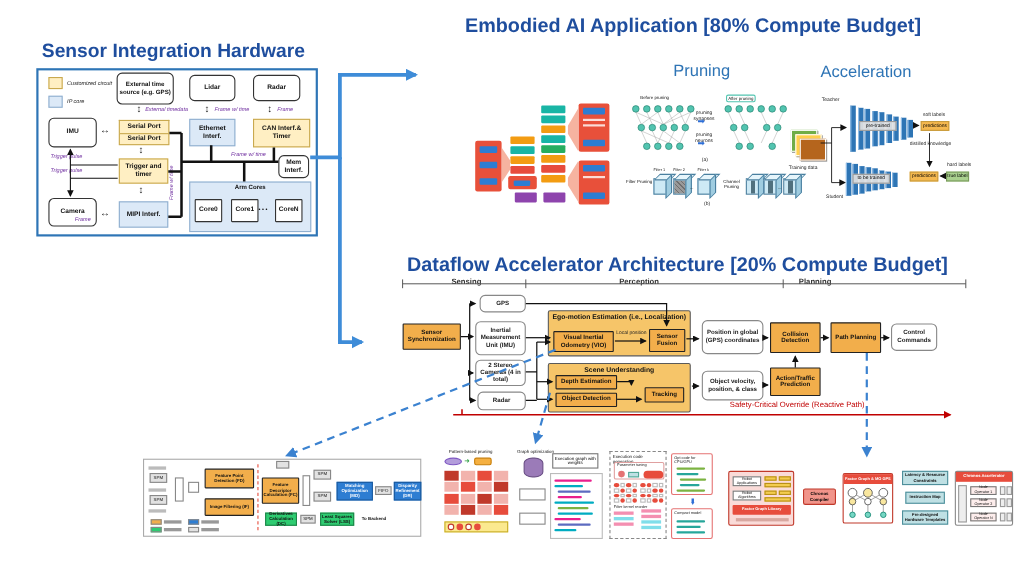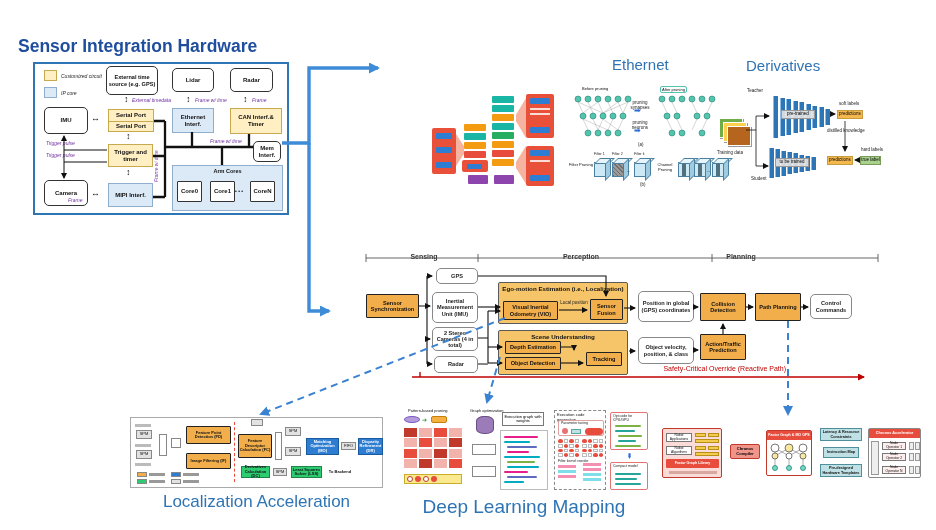--- a/index.html
+++ b/index.html
@@ -37,21 +37,21 @@
 .tealbx{background:#BFE0E4;border:1px solid #4E8F9B;font-size:3.8px;color:#111;font-weight:bold;}
 .fgw{background:#fff;border:1px solid #777;font-size:3.4px;color:#111;}
 .ychip{background:#F3CC4F;border:1px solid #b99016;}
 svg.layer{position:absolute;left:0;top:0;pointer-events:none;}
 </style>
 </head>
 <body>
 
 <div id="canvas">
 
-  <div class="abs h1" style="left:18px;top:36px;">Sensor Integration Hardware</div>
+  <div class="abs h1" style="left:38px;top:36px;">Sensor Integration Hardware</div>
   <div class="abs" style="left:33px;top:62px;width:256px;height:153px;border:2px solid #2E75B6;background:#fff;"></div>
 
   <div class="abs" style="left:44px;top:70px;width:13px;height:11px;background:#FFEFC3;border:1px solid #C9A94F;"></div>
   <div class="abs" style="left:61px;top:73px;font-size:5px;font-style:italic;color:#222;">Customized circuit</div>
   <div class="abs" style="left:44px;top:87px;width:13px;height:11px;background:#DCE9F7;border:1px solid #90AFCF;"></div>
   <div class="abs" style="left:61px;top:90px;font-size:5px;font-style:italic;color:#222;">IP core</div>
 
   <div class="abs ctr wbox" style="left:106px;top:66px;width:52px;height:29px;font-size:5.6px;">External time source (e.g. GPS)</div>
   <div class="abs ctr wbox" style="left:172px;top:68px;width:42px;height:24px;">Lidar</div>
   <div class="abs ctr wbox" style="left:230px;top:68px;width:43px;height:24px;">Radar</div>
@@ -84,22 +84,23 @@
 
   <div class="abs purp" style="left:132px;top:97px;">External timedata</div>
   <div class="abs purp" style="left:195px;top:97px;">Frame w/ time</div>
   <div class="abs purp" style="left:252px;top:97px;">Frame</div>
   <div class="abs purp" style="left:210px;top:138px;">Frame w/ time</div>
   <div class="abs purp" style="left:46px;top:140px;">Trigger pulse</div>
   <div class="abs purp" style="left:46px;top:152px;">Trigger pulse</div>
   <div class="abs purp" style="left:68px;top:197px;">Frame</div>
   <div class="abs purp" style="left:135px;top:158px;width:42px;transform:rotate(-90deg);">Frame w/ time</div>
 
-  <div class="abs sub" style="left:612px;top:56px;font-size:15px;">Ethernet</div>
-  <div class="abs sub" style="left:746px;top:57px;font-size:15px;">Derivatives</div>
+  <div class="abs h1" style="left:395px;top:13px;width:470px;text-align:center;font-size:18px;">Embodied AI Application [80% Compute Budget]</div>
+  <div class="abs sub" style="left:612px;top:56px;font-size:15px;">Pruning</div>
+  <div class="abs sub" style="left:746px;top:57px;font-size:15px;">Acceleration</div>
 
   <div class="abs" style="left:430px;top:88px;width:152px;height:102px;">
     <div class="abs redp" style="left:2px;top:40px;width:24px;height:46px;">
       <div class="abs bchip" style="left:4px;top:5px;width:16px;height:6px;"></div>
       <div class="abs bchip" style="left:4px;top:19px;width:16px;height:6px;"></div>
       <div class="abs bchip" style="left:4px;top:34px;width:16px;height:6px;"></div>
     </div>
     <div class="abs wedge" style="left:26px;top:46px;width:8px;height:32px;clip-path:polygon(0 0,100% 38%,100% 62%,0 100%);"></div>
     <div class="abs blk" style="left:34px;top:36px;width:22px;height:7px;background:#F39C12;"></div>
     <div class="abs blk" style="left:34px;top:45px;width:22px;height:7px;background:#19B5A5;"></div>
@@ -249,20 +250,21 @@
     <div class="abs ctr" style="left:60px;top:74px;width:34px;height:9px;background:rgba(226,226,226,.92);border:1px solid #999;font-size:4.5px;">to be trained</div>
     <div class="abs ctr" style="left:112px;top:72px;width:26px;height:9px;background:#F5B84F;border:1px solid #c89b3c;font-size:4.5px;">predictions</div>
     <div class="abs tiny" style="left:146px;top:63px;">hard labels</div>
     <div class="abs ctr" style="left:145px;top:72px;width:21px;height:9px;background:#A9D18E;border:1px solid #7a9a5c;font-size:4.5px;">true label</div>
     <div class="abs" style="left:4px;top:34px;width:24px;height:20px;background:#70AD47;border:1px solid #fff;box-shadow:1px 1px 0 #999;"></div>
     <div class="abs" style="left:8px;top:38px;width:24px;height:20px;background:#FFD04D;border:1px solid #fff;box-shadow:1px 1px 0 #999;"></div>
     <div class="abs" style="left:12px;top:42px;width:24px;height:20px;background:#B5651D;border:1px solid #fff;box-shadow:1px 1px 0 #999;"></div>
     <div class="abs tiny" style="left:2px;top:66px;">Training data</div>
   </div>
 
+  <div class="abs h1" style="left:370px;top:230px;font-size:18px;">Dataflow Accelerator Architecture [20% Compute Budget]</div>
   <div class="abs stg" style="left:396px;top:253px;width:56px;">Sensing</div>
   <div class="abs stg" style="left:550px;top:253px;width:62px;">Perception</div>
   <div class="abs stg" style="left:714px;top:253px;width:54px;">Planning</div>
 
   <div class="abs ctr oi" style="left:366px;top:294px;width:53px;height:24px;">Sensor Synchronization</div>
   <div class="abs ctr wr" style="left:436px;top:268px;width:42px;height:16px;">GPS</div>
   <div class="abs ctr wr" style="left:432px;top:292px;width:46px;height:31px;">Inertial Measurement Unit (IMU)</div>
   <div class="abs ctr wr" style="left:432px;top:327px;width:46px;height:24px;">2 Stereo Cameras (4 in total)</div>
   <div class="abs ctr wr" style="left:434px;top:356px;width:44px;height:17px;">Radar</div>
 
@@ -313,21 +315,20 @@
     <div class="abs ctr" style="left:196px;top:49px;width:26px;height:11px;font-size:4px;font-weight:bold;color:#111;">To Backend</div>
     <div class="abs" style="left:6px;top:54px;width:10px;height:5px;background:#F2AE4B;border:1px solid #888;"></div>
     <div class="abs" style="left:18px;top:55px;width:16px;height:2.5px;background:#999;"></div>
     <div class="abs" style="left:40px;top:54px;width:10px;height:5px;background:#2D7DD2;border:1px solid #888;"></div>
     <div class="abs" style="left:52px;top:55px;width:16px;height:2.5px;background:#999;"></div>
     <div class="abs" style="left:6px;top:61px;width:10px;height:5px;background:#2ECC71;border:1px solid #888;"></div>
     <div class="abs" style="left:18px;top:62px;width:16px;height:2.5px;background:#999;"></div>
     <div class="abs" style="left:40px;top:61px;width:10px;height:5px;background:#e2e2e2;border:1px solid #888;"></div>
     <div class="abs" style="left:52px;top:62px;width:16px;height:2.5px;background:#999;"></div>
   </div>
-  <div class="abs sub" style="left:130px;top:492px;width:253px;text-align:center;font-size:17px;">Localization Acceleration</div>
 
   <div class="abs" style="left:398px;top:406px;width:252px;height:88px;">
     <div class="abs t4" style="left:10px;top:2px;">Pattern-based pruning</div>
     <div class="abs" style="left:6px;top:10px;width:16px;height:7px;background:#B39DDB;border:1px solid #7E57C2;border-radius:50%;"></div>
     <div class="abs" style="left:24px;top:11px;color:#2e9e44;font-size:6px;line-height:1;">➜</div>
     <div class="abs" style="left:33px;top:10px;width:16px;height:7px;background:#F5B041;border:1px solid #c87f0a;border-radius:2px;"></div>
     <div class="abs" style="left:6px;top:22px;width:58px;height:40px;display:grid;grid-template-columns:repeat(4,1fr);grid-template-rows:repeat(4,1fr);gap:1.5px;">
       <div style="background:#c0392b"></div>
         <div style="background:#f2b3ad"></div>
         <div style="background:#e74c3c"></div>
@@ -430,21 +431,20 @@
       <div class="codebar" style="left:4px;top:32px;width:26px;background:#7CB342;"></div>
     </div>
     <div class="abs" style="left:228px;top:46px;color:#2E6FD6;font-size:8px;line-height:1;transform:rotate(90deg);">➨</div>
     <div class="abs" style="left:212px;top:56px;width:38px;height:28px;border:1px solid #E57373;border-radius:2px;background:#fff;">
       <div class="t35" style="padding:1px 2px;">Compact model</div>
       <div class="codebar" style="left:4px;top:10px;width:26px;background:#26A69A;"></div>
       <div class="codebar" style="left:4px;top:15px;width:22px;background:#26A69A;"></div>
       <div class="codebar" style="left:4px;top:20px;width:26px;background:#26A69A;"></div>
     </div>
   </div>
-  <div class="abs sub" style="left:398px;top:496px;width:252px;text-align:center;font-size:19px;">Deep Learning Mapping</div>
 
   <div class="abs" style="left:660px;top:424px;width:263px;height:58px;">
     <div class="abs" style="left:2px;top:4px;width:60px;height:50px;background:#FADBD8;border:1px solid #C0392B;border-radius:2px;">
       <div class="abs ctr fgw" style="left:3px;top:4px;width:26px;height:9px;">Robot Applications</div>
       <div class="abs ychip" style="left:32px;top:4px;width:11px;height:4px;"></div>
       <div class="abs ychip" style="left:45px;top:4px;width:11px;height:4px;"></div>
       <div class="abs ychip" style="left:32px;top:9.5px;width:24px;height:4px;"></div>
       <div class="abs ctr fgw" style="left:3px;top:17px;width:26px;height:9px;">Robot Algorithms</div>
       <div class="abs ychip" style="left:32px;top:17px;width:11px;height:4px;"></div>
       <div class="abs ychip" style="left:45px;top:17px;width:11px;height:4px;"></div>

